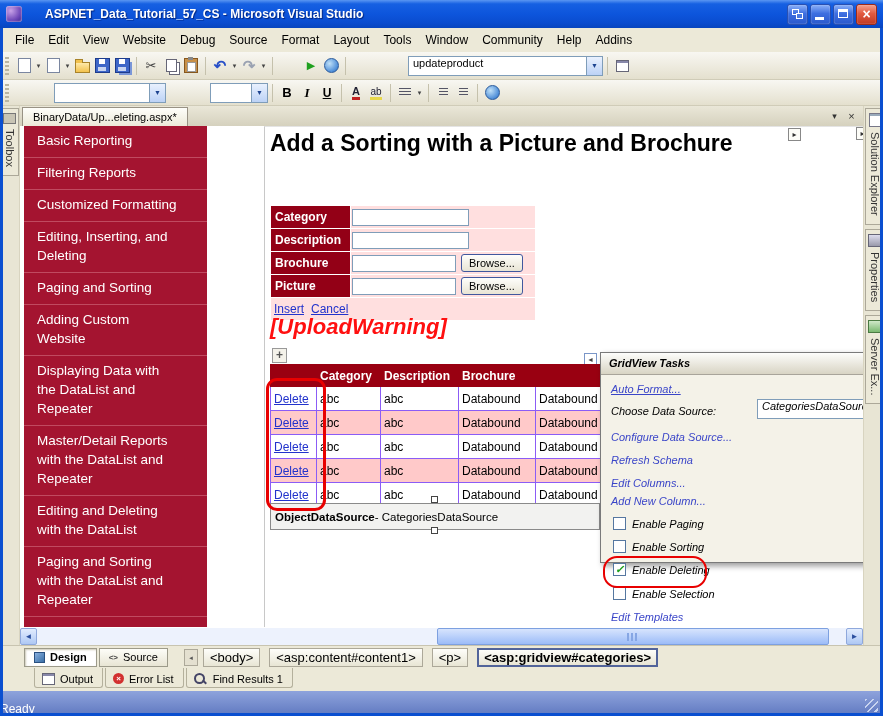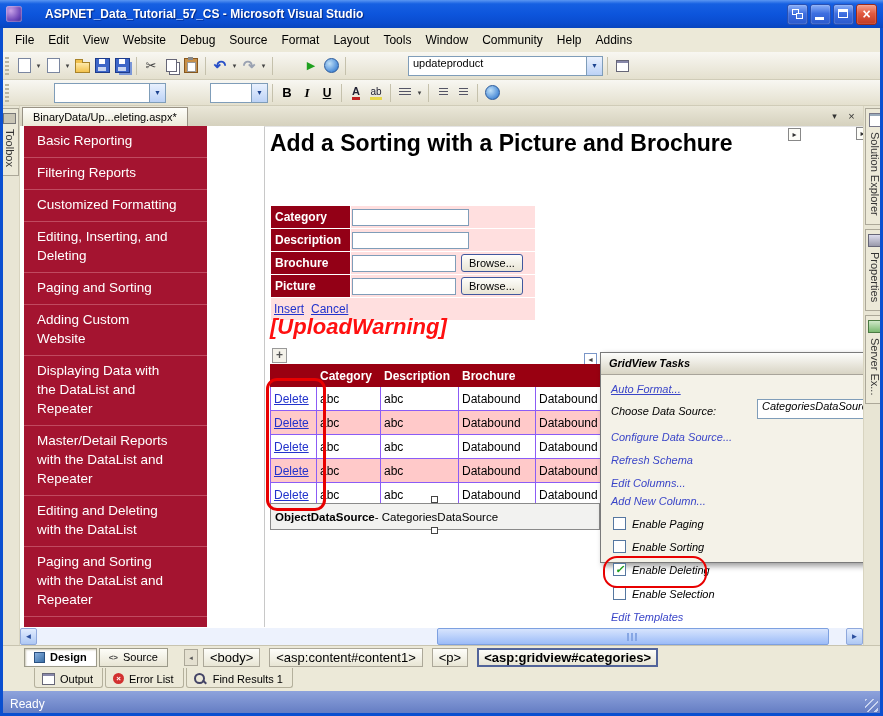--- a/index.html
+++ b/index.html
@@ -149,21 +149,21 @@
 
   
   .btabs{position:absolute;left:0;top:668px;width:883px;height:23px;background:#ECE9D8;display:flex;align-items:flex-start;padding-left:34px;box-sizing:border-box;}
   .btab{height:20px;padding:2px 9px 0 7px;display:flex;align-items:center;gap:5px;font-size:11px;border:1px solid #B4B09C;border-top:none;background:#ECE9D8;border-radius:0 0 3px 3px;margin-right:2px;box-sizing:border-box;cursor:pointer;}
   .ic-output{width:11px;height:10px;background:#fff;border:1px solid #667;box-shadow:inset 0 2px 0 #88A;}
   .ic-errorlist{width:11px;height:11px;border-radius:50%;background:#D23030;color:#fff;font-size:8px;line-height:11px;text-align:center;font-weight:bold;}
   .ic-find{width:7px;height:7px;border:2px solid #446;border-radius:50%;position:relative;margin-right:3px;box-sizing:content-box;}
   .ic-find::after{content:"";position:absolute;left:6px;top:6px;width:5px;height:2px;background:#446;transform:rotate(45deg);}
 
   
-  .statusbar{position:absolute;left:0;top:691px;width:883px;height:25px;background:linear-gradient(180deg,#8EA3DC,#5F78C0);color:#fff;font-size:12px;display:flex;align-items:center;padding-left:10px;box-sizing:border-box;}
+  .statusbar{position:absolute;left:0;top:691px;width:883px;height:25px;background:linear-gradient(180deg,#8EA3DC,#5F78C0);color:#fff;font-size:12px;display:flex;align-items:flex-end;box-sizing:border-box;}
   .sgrip{position:absolute;right:5px;bottom:4px;width:13px;height:13px;background:repeating-linear-gradient(135deg,#C8D4F0 0 2px,transparent 2px 5px);}
 </style>
 </head>
 <body>
 
 <div class="window">
 
   <div class="titlebar">
     <span class="vs-icon"></span>
     <span class="title-text">ASPNET_Data_Tutorial_57_CS - Microsoft Visual Studio</span>

